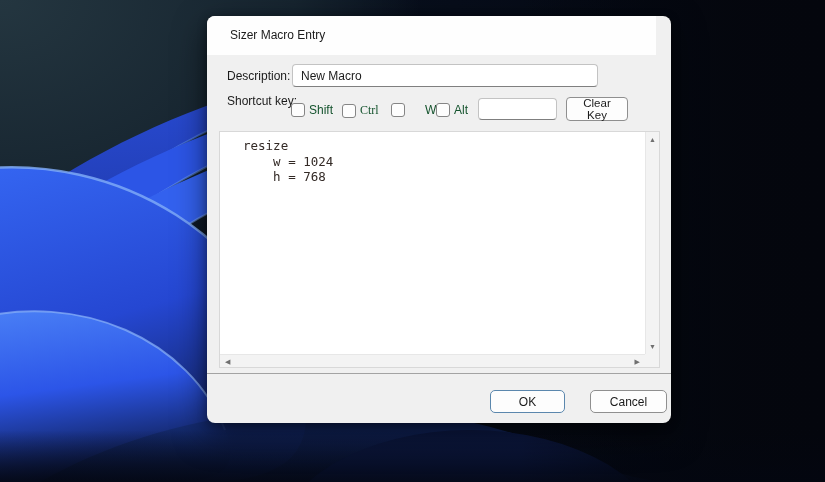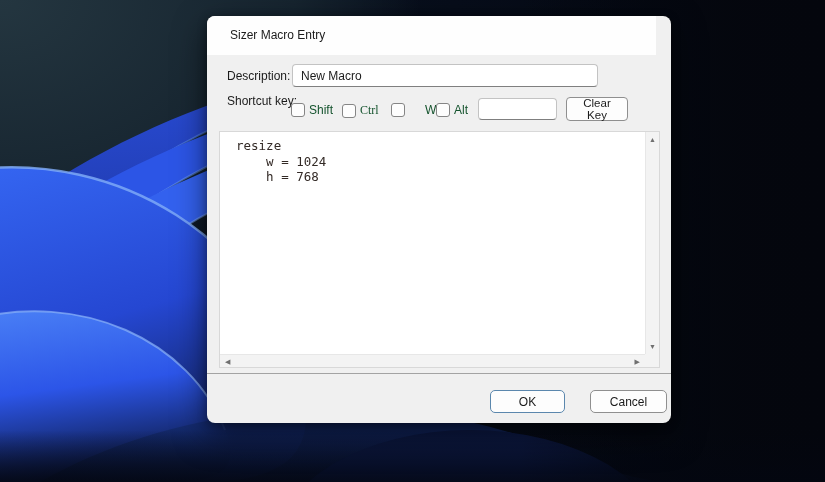--- a/index.html
+++ b/index.html
@@ -36,21 +36,21 @@
        border:1px solid #8f8f8f;border-radius:4px;font-size:12px;color:#1b1b1b;
        display:flex;align-items:center;justify-content:center;cursor:default;text-align:center;}
   .clear-btn{left:359px;top:81px;width:62px;height:24px;font-size:11.5px;}
   .ok-btn{left:283px;top:374px;width:75px;height:23px;border:1.5px solid #5b87ad;border-radius:5px;}
   .cancel-btn{left:383px;top:374px;width:77px;height:23px;border-radius:5px;}
 
   
   .editor{position:absolute;left:12px;top:115px;width:441px;height:237px;
           box-sizing:border-box;border:1px solid #d8d8d8;background:#fff;
           display:grid;grid-template-columns:1fr 14px;grid-template-rows:1fr 13px;}
-  .editor pre{margin:0;padding:6px 0 0 16px;font-family:"DejaVu Sans Mono","Liberation Mono",monospace;
+  .editor pre{margin:0;padding:6px 0 0 23px;font-family:"DejaVu Sans Mono","Liberation Mono",monospace;
               font-size:12.5px;line-height:15.5px;color:#332a26;}
   .vscroll{background:#f3f3f3;border-left:1px solid #e7e7e7;display:flex;
            flex-direction:column;justify-content:space-between;align-items:center;
            padding:4px 0;box-sizing:border-box;}
   .hscroll{background:#f3f3f3;border-top:1px solid #e7e7e7;display:flex;
            justify-content:space-between;align-items:center;padding:0 5px;
            box-sizing:border-box;}
   .corner{background:#f3f3f3;}
   .arrow{font-size:7px;color:#6f6f6f;line-height:7px;}
 

